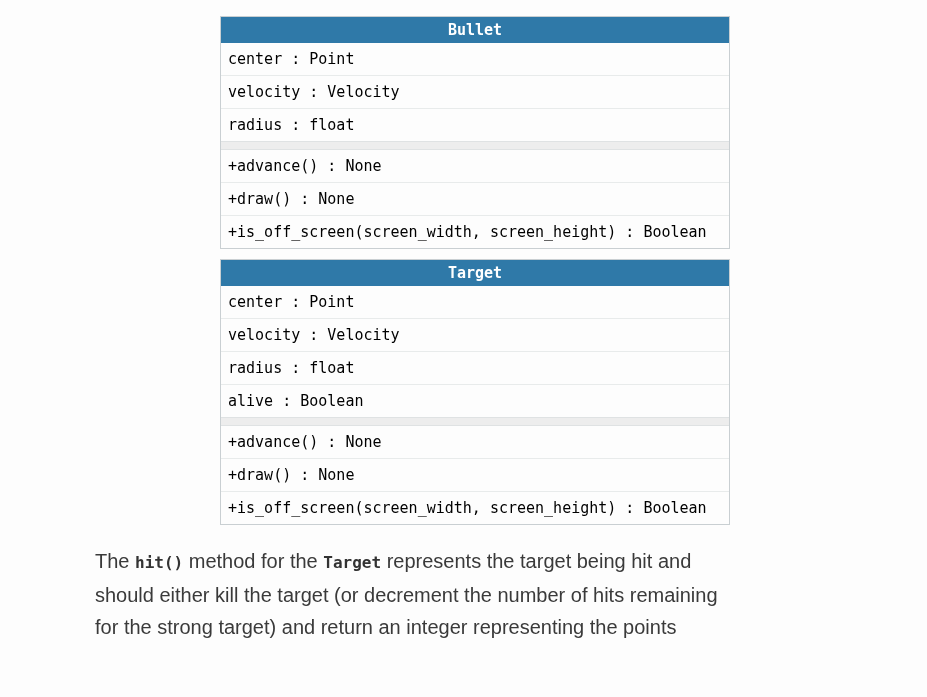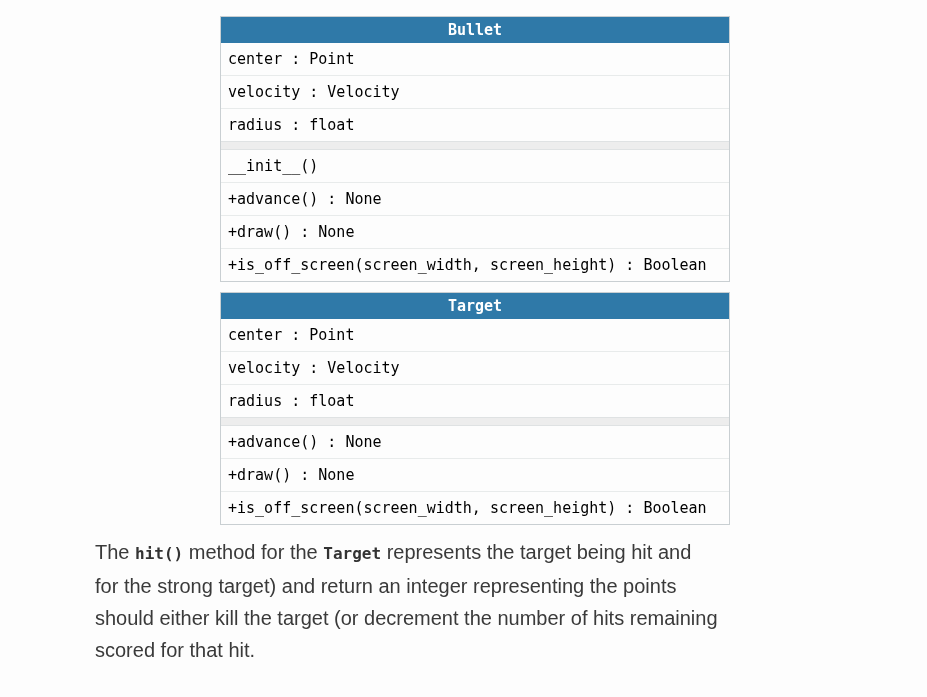--- a/index.html
+++ b/index.html
@@ -45,21 +45,21 @@
   .uml-section > .uml-row:first-child {
     border-top: none;
   }
   .uml-separator {
     height: 7px;
     background: #ededed;
     border-top: 1px solid #dfe2e3;
     border-bottom: 1px solid #dfe2e3;
   }
   .description {
-    margin: 11px 0 0 95px;
+    margin: 20px 0 0 95px;
     width: 790px;
   }
   .para-line {
     font-size: 20px;
     line-height: 32px;
     color: #3a3a3a;
     white-space: nowrap;
   }
   .inline-code {
     font-family: "DejaVu Sans Mono", "Liberation Mono", monospace;
@@ -75,42 +75,41 @@
 
   <div class="uml-class">
     <div class="uml-header">Bullet</div>
     <div class="uml-section">
         <div class="uml-row">center : Point</div>
         <div class="uml-row">velocity : Velocity</div>
         <div class="uml-row">radius : float</div>
       </div>
     <div class="uml-separator"></div>
     <div class="uml-section">
-        <div class="uml-row">__init__()</div>
         <div class="uml-row">+advance() : None</div>
         <div class="uml-row">+draw() : None</div>
         <div class="uml-row">+is_off_screen(screen_width, screen_height) : Boolean</div>
       </div>
   </div>
 
   <div class="uml-class">
     <div class="uml-header">Target</div>
     <div class="uml-section">
         <div class="uml-row">center : Point</div>
         <div class="uml-row">velocity : Velocity</div>
         <div class="uml-row">radius : float</div>
+        <div class="uml-row">alive : Boolean</div>
       </div>
     <div class="uml-separator"></div>
     <div class="uml-section">
         <div class="uml-row">+advance() : None</div>
         <div class="uml-row">+draw() : None</div>
         <div class="uml-row">+is_off_screen(screen_width, screen_height) : Boolean</div>
       </div>
   </div>
 
 </div>
 
 <div class="description">
     <div class="para-line"><span class="plain-text">The </span><span class="inline-code">hit()</span><span class="plain-text"> method for the </span><span class="inline-code">Target</span><span class="plain-text"> represents the target being hit and</span></div>
+    <div class="para-line"><span class="plain-text">should either kill the target (or decrement the number of hits remaining</span></div>
     <div class="para-line"><span class="plain-text">for the strong target) and return an integer representing the points</span></div>
-    <div class="para-line"><span class="plain-text">should either kill the target (or decrement the number of hits remaining</span></div>
-    <div class="para-line"><span class="plain-text">scored for that hit.</span></div>
   </div>
 
 </body></html>

